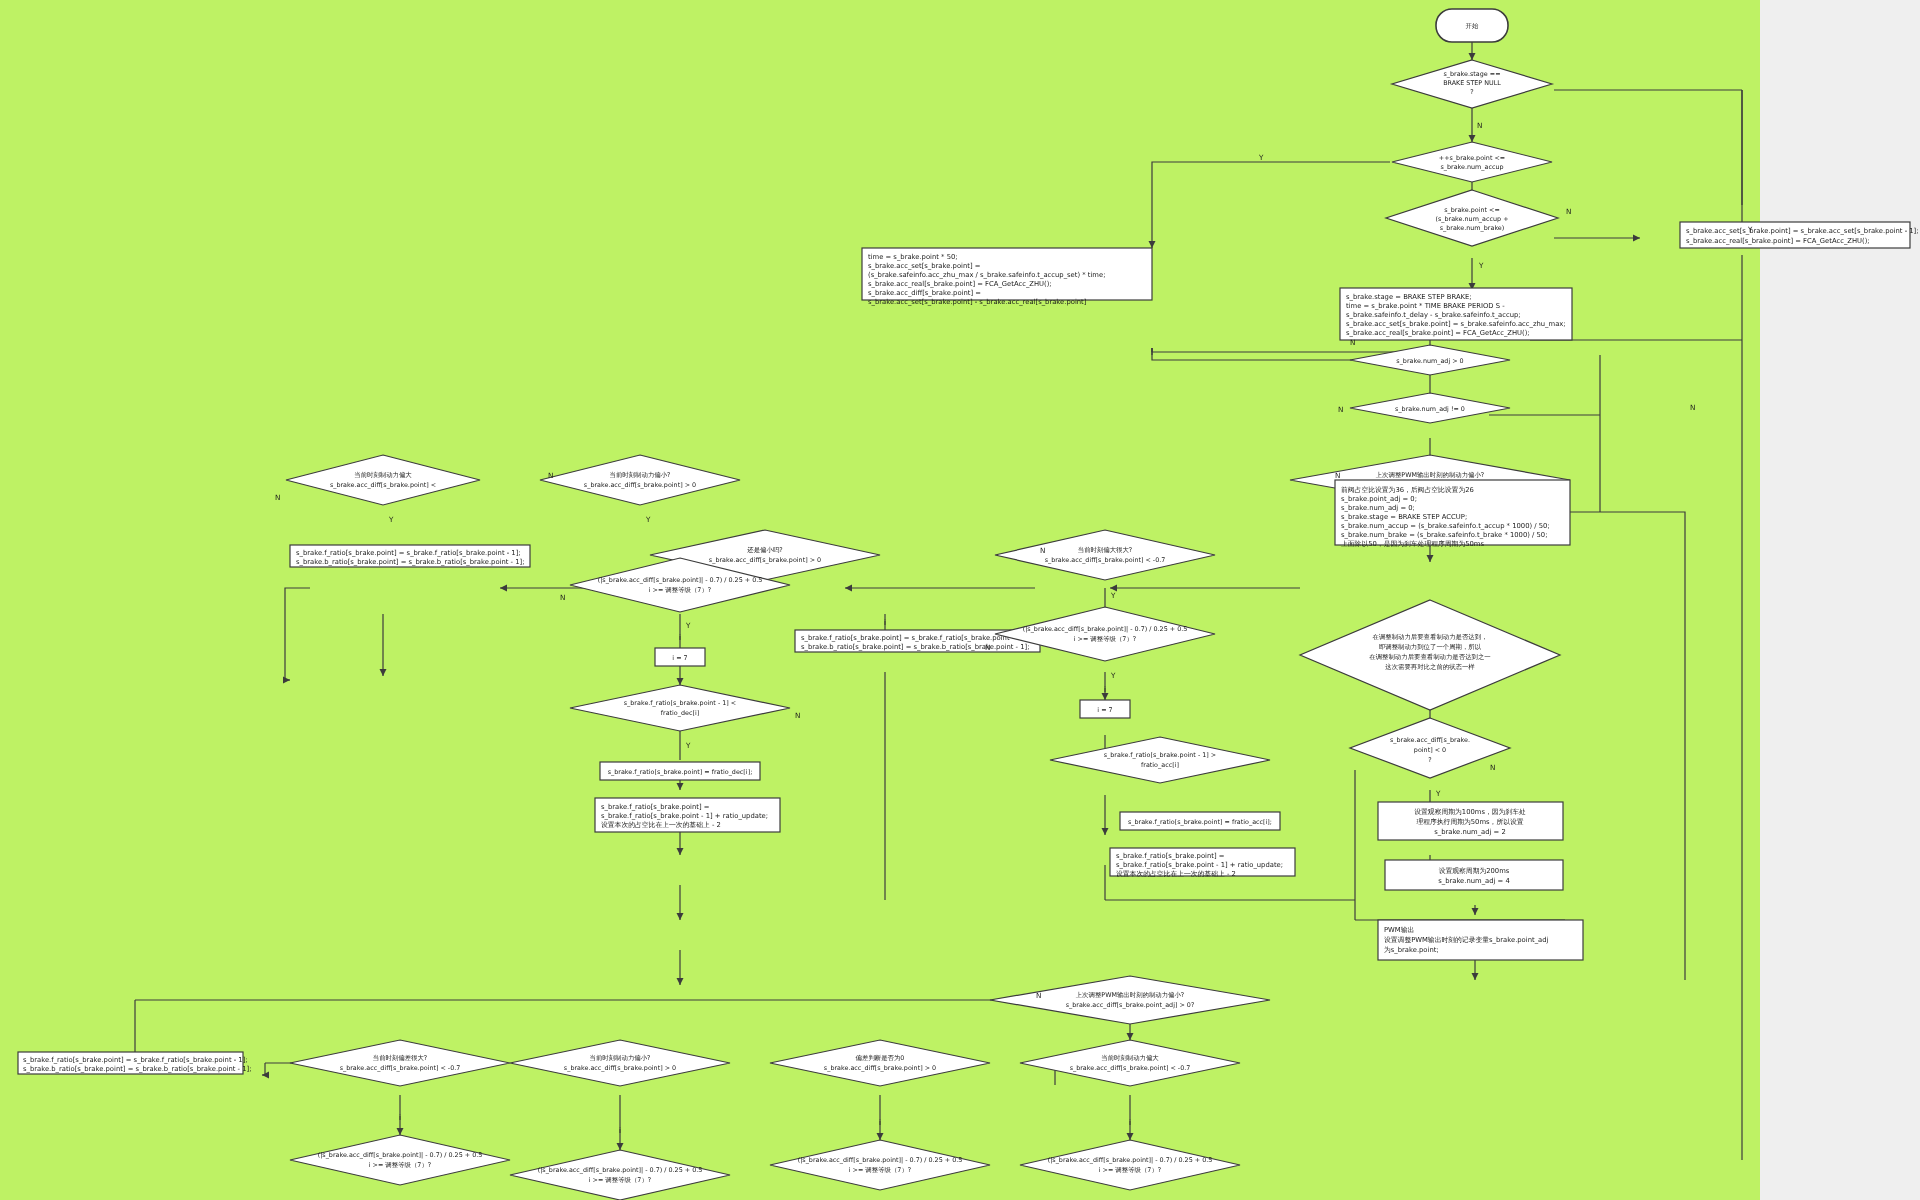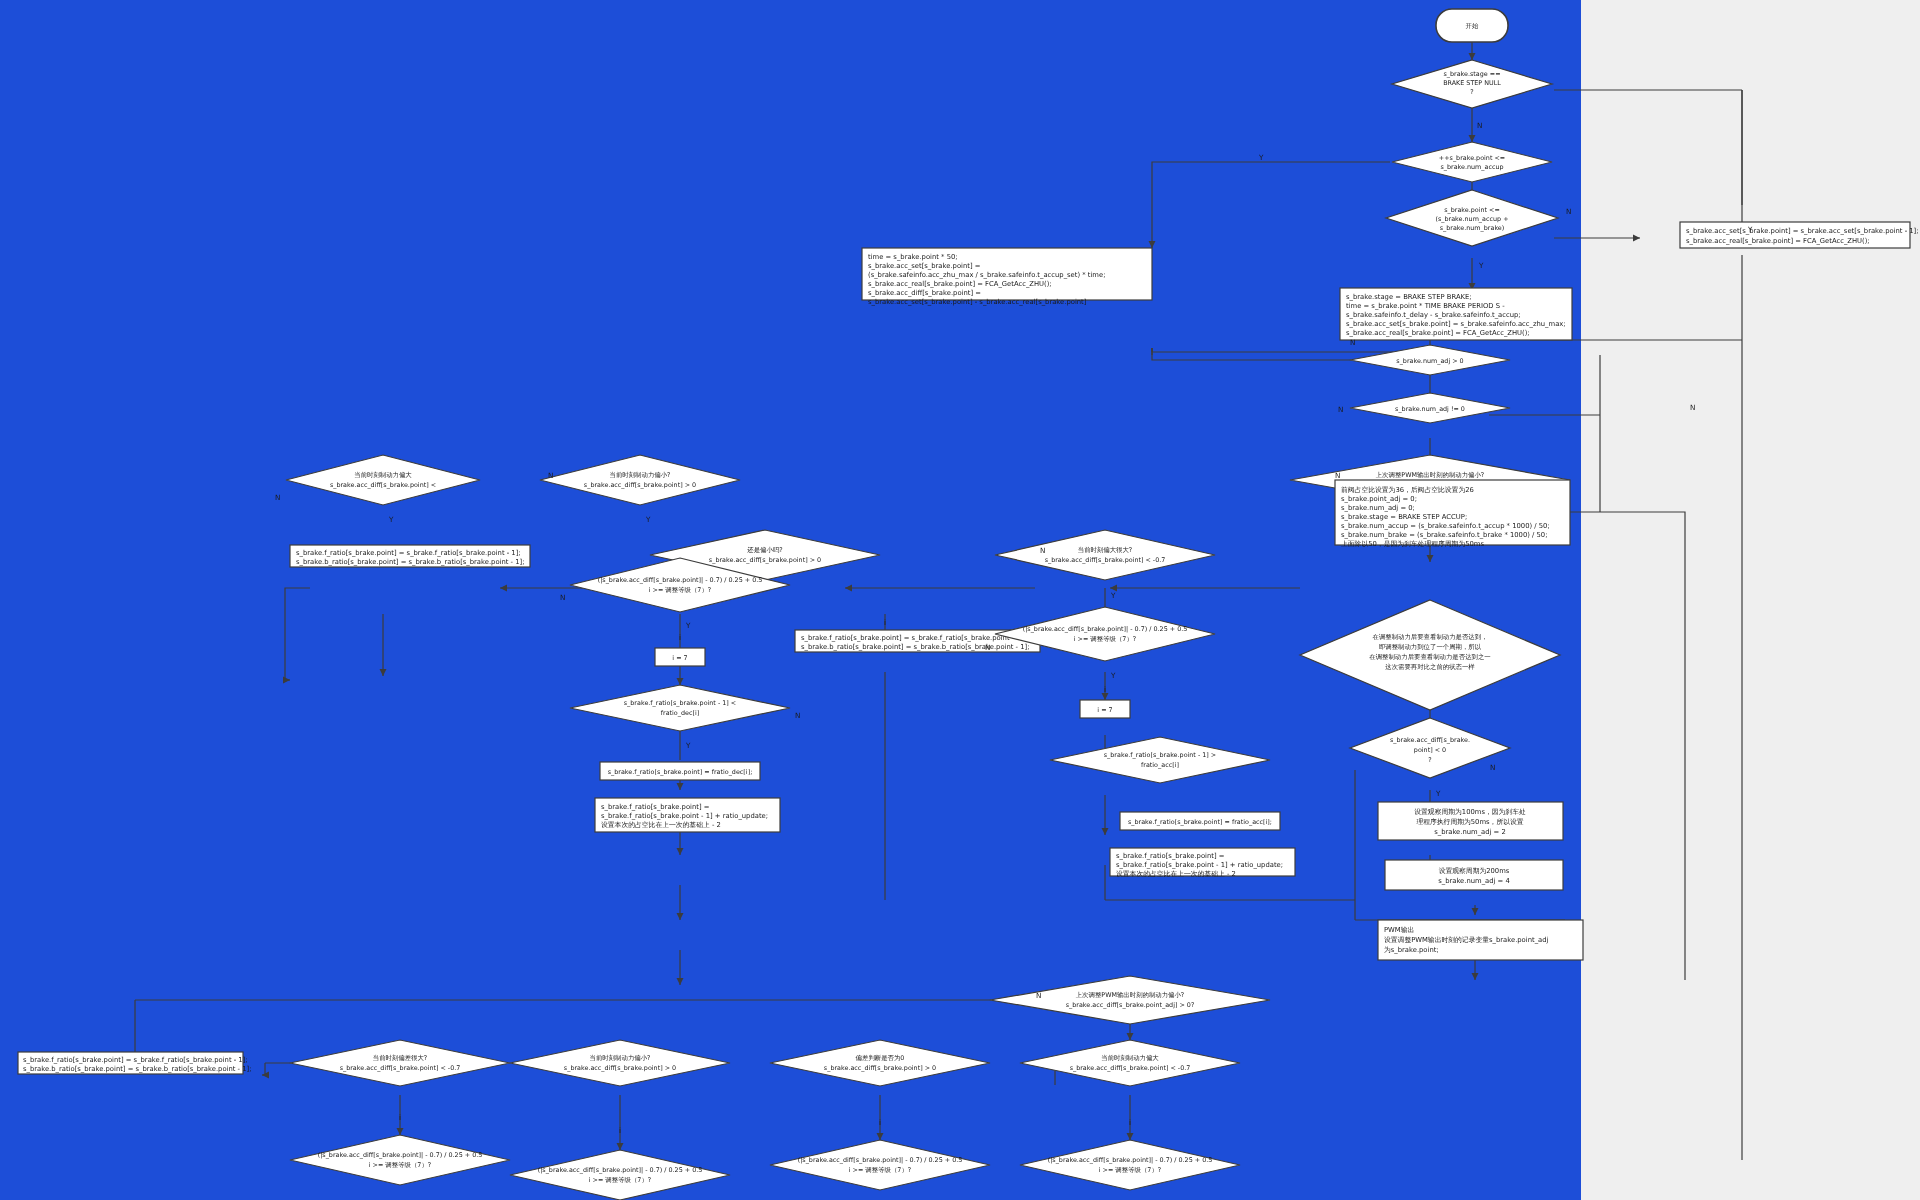--- a/index.html
+++ b/index.html
@@ -1,17 +1,17 @@
 <!DOCTYPE html>
 <html><head>
 <meta charset="utf-8">
 <style>
   html,body{margin:0;padding:0;background:#efefef;}
   body{width:1920px;height:1200px;overflow:hidden;font-family:"DejaVu Sans","Liberation Sans",sans-serif;}
-  #canvas{position:relative;width:1581px;height:1200px;background:#1d4ed8;}
+  #canvas{position:relative;width:1760px;height:1200px;background:#bef264;}
   svg{position:absolute;left:0;top:0;width:1920px;height:1200px;}
   .sh{fill:#ffffff;stroke:#3c3c3c;stroke-width:1.2;}
   .sh2{fill:#ffffff;stroke:#3c3c3c;stroke-width:1.6;}
   .ln{stroke:#3c3c3c;stroke-width:1.2;fill:none;}
   .tx{font-family:"DejaVu Sans","Liberation Sans",sans-serif;fill:#1a1a1a;font-size:6.4px;}
   .txl{font-family:"DejaVu Sans","Liberation Sans",sans-serif;fill:#1a1a1a;font-size:6.8px;}
   .lbl{font-family:"DejaVu Sans","Liberation Sans",sans-serif;fill:#1a1a1a;font-size:7.2px;}
   .ctr{text-anchor:middle;}
 </style>
 </head>

